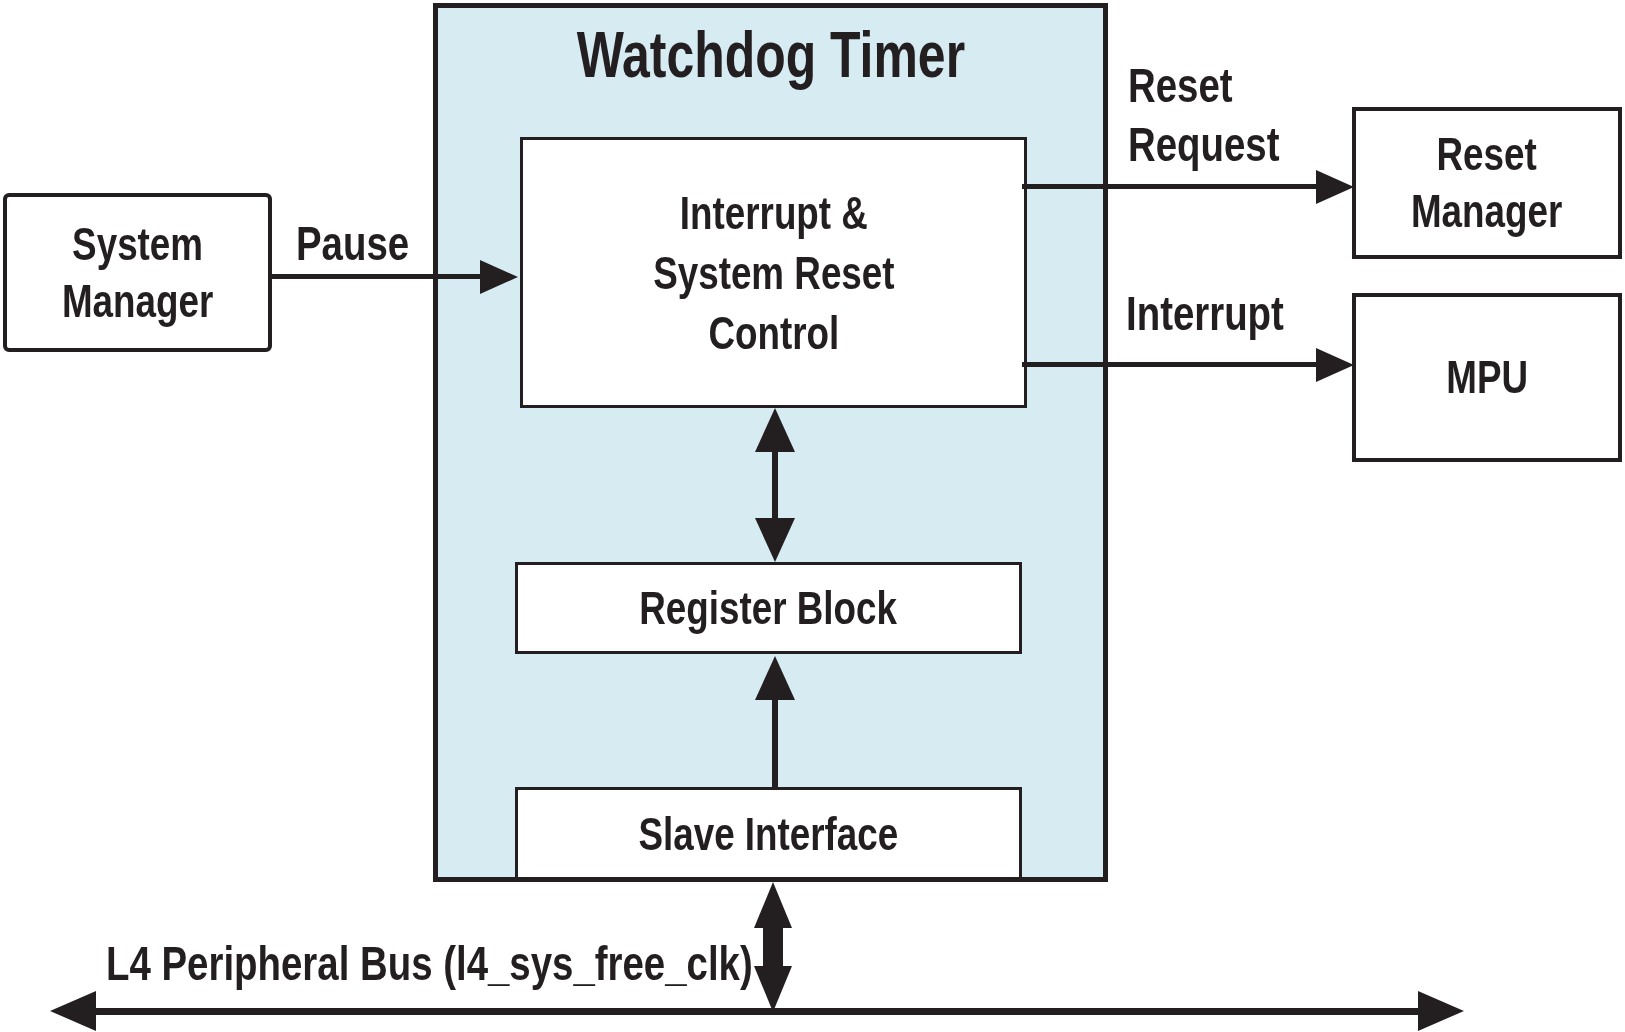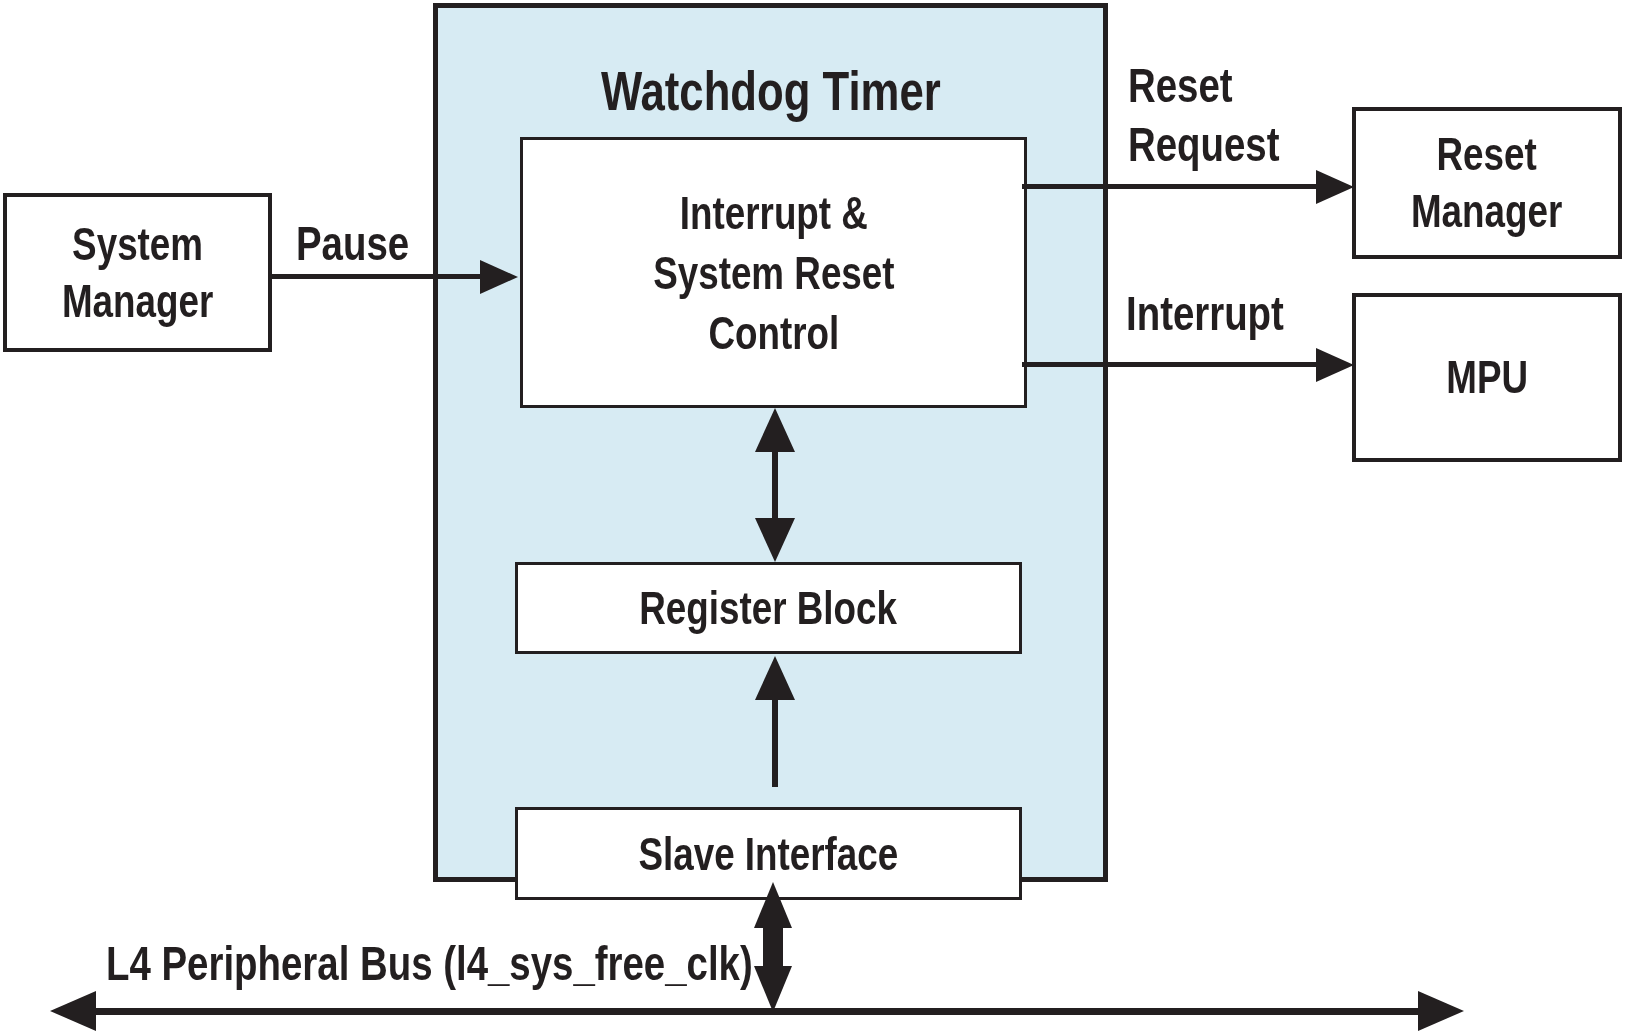--- a/index.html
+++ b/index.html
@@ -19,29 +19,29 @@
     transform:scaleX(0.8); transform-origin:center center;
     text-align:center; font-weight:bold; color:#231f20; white-space:nowrap;
   }
   #watchdog-box {
     position:absolute; box-sizing:border-box;
     left:433px; top:3px; width:675px; height:879px;
     background:#d7ebf3; border:5px solid #231f20;
   }
   #watchdog-title {
     position:absolute; left:433px; top:18px; width:675px;
-    text-align:center; font-size:56px; font-weight:bold; white-space:nowrap;margin-top:40px;
+    text-align:center; font-size:64px; font-weight:bold; white-space:nowrap;
   }
   #watchdog-title .inner { display:inline-block; transform:scaleX(0.78); transform-origin:center top; }
   #control-box  { left:520px; top:137px; width:507px; height:271px; }
   #control-box .inner { font-size:46px; line-height:60px; }
   #register-box { left:515px; top:562px; width:507px; height:92px;justify-content:center; }
-  #slave-box    { left:515px; top:787px; width:507px; height:93px;margin-top:20px; }
+  #slave-box    { left:515px; top:787px; width:507px; height:93px; }
   #register-box .inner, #slave-box .inner { font-size:46px; }
-  #sysmgr-box   { left:3px; top:193px; width:269px; height:159px; border-width:4px; }
+  #sysmgr-box   { left:3px; top:193px; width:269px; height:159px; border-width:4px;border-radius:6px; }
   #resetmgr-box { left:1352px; top:107px; width:270px; height:152px; border-width:4px; }
   #mpu-box      { left:1352px; top:293px; width:270px; height:169px; border-width:4px; }
   #sysmgr-box .inner, #resetmgr-box .inner, #mpu-box .inner { font-size:46px; line-height:57px; }
   
   .shaft { position:absolute; background:#231f20; }
   .ah { position:absolute; width:0; height:0; }
   
   #pause-shaft { left:272px; top:274px; width:208px; height:5px; }
   #pause-head  { left:480px; top:260px; border-left:38px solid #231f20; border-top:17px solid transparent; border-bottom:17px solid transparent; }
   

